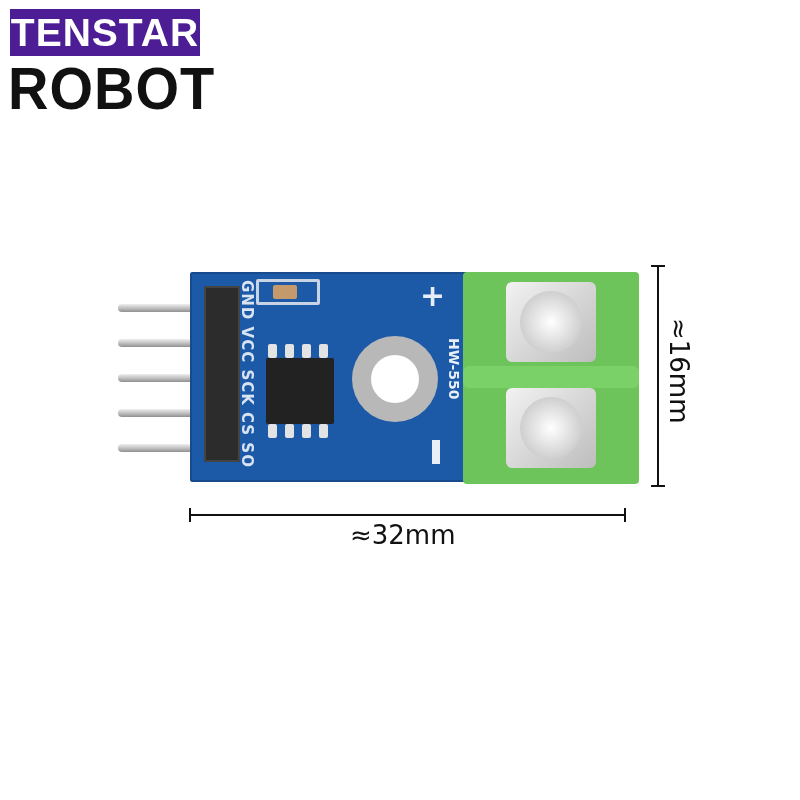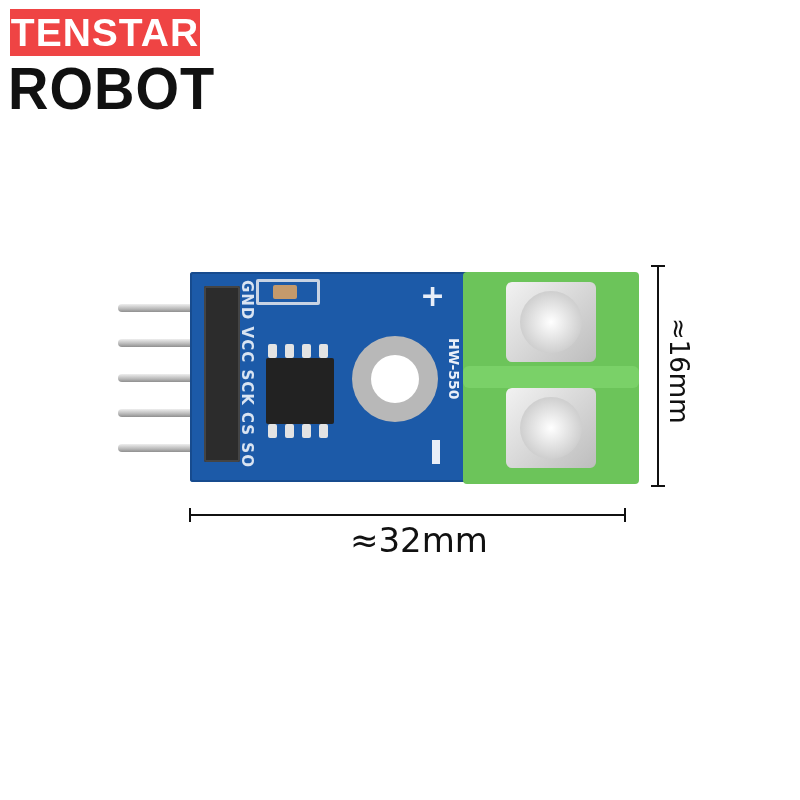--- a/index.html
+++ b/index.html
@@ -1,17 +1,17 @@
 <!DOCTYPE html>
 <html><head>
 <meta charset="utf-8">
 <style>
   html,body{margin:0;padding:0;}
   body{width:800px;height:800px;background:#ffffff;position:relative;overflow:hidden;font-family:"DejaVu Sans",sans-serif;}
-  .logo-top{position:absolute;left:10px;top:9px;width:190px;height:47px;background:#ef4444;color:#fff;font-family:"Liberation Sans",sans-serif;font-weight:900;font-size:39px;line-height:47px;text-align:center;letter-spacing:1px;}
+  .logo-top{position:absolute;left:10px;top:9px;width:190px;height:47px;background:#4c1d95;color:#fff;font-family:"Liberation Sans",sans-serif;font-weight:900;font-size:39px;line-height:47px;text-align:center;letter-spacing:1px;}
   .logo-bot{position:absolute;left:8px;top:60px;width:200px;height:58px;color:#111;font-family:"Liberation Sans",sans-serif;font-weight:900;font-size:56px;line-height:58px;letter-spacing:1px;transform:scaleY(1.05);}
   .pcb{position:absolute;left:190px;top:272px;width:290px;height:210px;background:#1c5aa8;border-radius:3px;box-shadow:inset 0 0 0 2px #174b8e;}
   .pin{position:absolute;left:118px;width:100px;height:8px;border-radius:4px;background:linear-gradient(#eee,#b9b9b9 60%,#8f8f8f);}
   .header{position:absolute;left:204px;top:286px;width:36px;height:176px;background:#2c2c2c;border-radius:2px;box-shadow:inset 0 0 0 2px #444;}
   .silk{position:absolute;left:236px;top:280px;width:20px;height:186px;color:#d9e4f2;font-size:15px;font-weight:bold;writing-mode:vertical-rl;letter-spacing:1px;white-space:nowrap;}
   .cap-outline{position:absolute;left:256px;top:279px;width:64px;height:26px;border:3px solid #c8d3e3;border-radius:2px;box-sizing:border-box;}
   .cap{position:absolute;left:273px;top:285px;width:24px;height:14px;background:#c49a6c;border-radius:2px;}
   .chip{position:absolute;left:266px;top:358px;width:68px;height:66px;background:#222;border-radius:2px;}
   .chip-leg{position:absolute;width:9px;height:14px;background:#e3e3e3;border-radius:2px;}
   .hole-ring{position:absolute;left:352px;top:336px;width:86px;height:86px;border-radius:50%;background:#b8b8b8;}
@@ -20,21 +20,21 @@
   .minus{position:absolute;left:432px;top:440px;width:8px;height:24px;background:#e8eef8;}
   .model{position:absolute;left:446px;top:338px;color:#e8eef8;font-size:14px;font-weight:bold;writing-mode:vertical-rl;white-space:nowrap;}
   .terminal{position:absolute;left:463px;top:272px;width:176px;height:212px;background:#6cc45a;border-radius:4px;}
   .term-bar{position:absolute;left:463px;top:366px;width:176px;height:22px;background:#7ad168;border-radius:6px;}
   .screw-box{position:absolute;width:90px;height:80px;background:linear-gradient(135deg,#f2f2f2,#bdbdbd);border-radius:6px;}
   .screw{position:absolute;width:62px;height:62px;border-radius:50%;background:radial-gradient(#fff,#cfcfcf 70%,#9b9b9b);}
   .dim-h{position:absolute;left:190px;top:514px;width:436px;height:2px;background:#111;}
   .tick-h{position:absolute;width:2px;height:14px;background:#111;top:508px;}
   .dim-v{position:absolute;left:657px;top:265px;width:2px;height:222px;background:#111;}
   .tick-v{position:absolute;width:14px;height:2px;background:#111;left:651px;}
-  .label-h{position:absolute;left:350px;top:520px;font-size:34px;color:#111;}
+  .label-h{position:absolute;left:350px;top:520px;font-size:26px;color:#111;}
   .label-v{position:absolute;left:664px;top:318px;font-size:26px;color:#111;writing-mode:vertical-rl;}
 </style>
 </head>
 <body>
 
 <div>
   <div class="logo-top">TENSTAR</div>
   <div class="logo-bot">ROBOT</div>
 </div>
 

